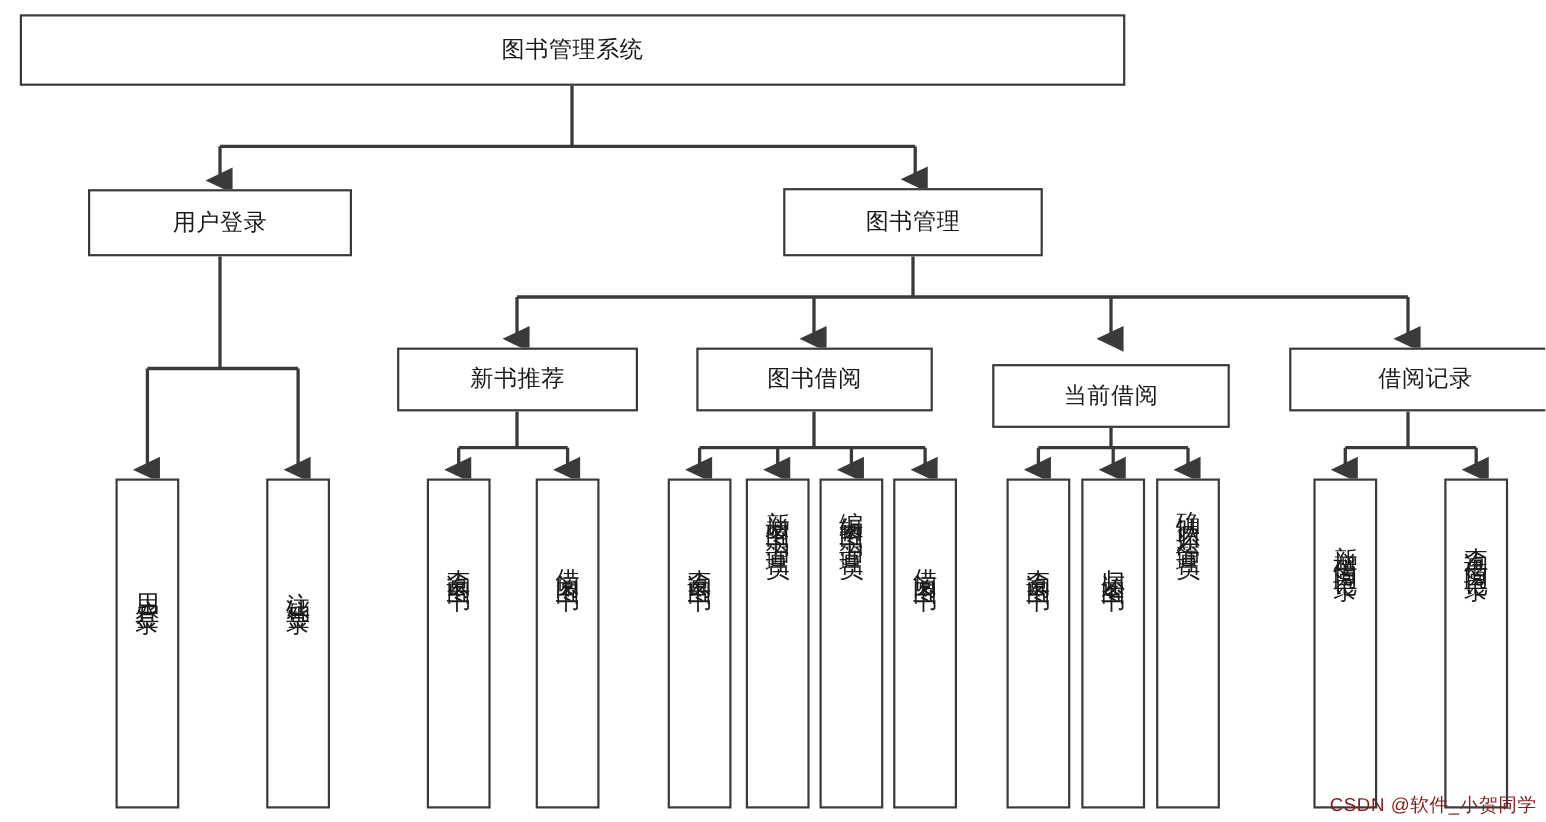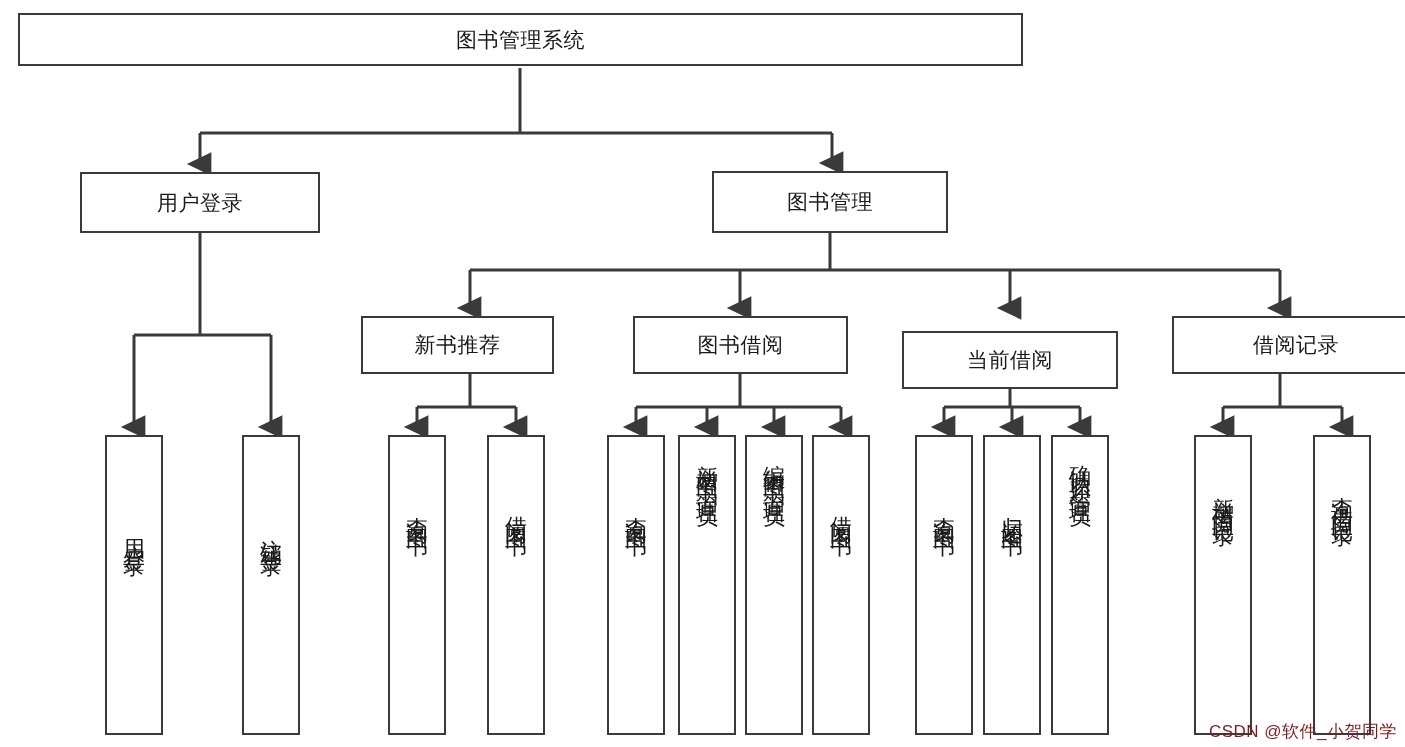--- a/index.html
+++ b/index.html
@@ -128,32 +128,32 @@
       <path d="M1012,407 L1012,427" marker-end="url(#arrow)"></path>
       <path d="M1080,407 L1080,427" marker-end="url(#arrow)"></path>
 
       <path d="M1280,374 L1280,407"></path>
       <path d="M1223,407 L1342,407"></path>
       <path d="M1223,407 L1223,427" marker-end="url(#arrow)"></path>
       <path d="M1342,407 L1342,427" marker-end="url(#arrow)"></path>
     </g>
   </svg>
 
-  <div class="node" id="node-root" style="left: 18px; top: 13px; width: 1005px; height: 53px; justify-content: center;">
+  <div class="node" id="node-root" style="left: 18px; top: 13px; width: 1005px; height: 65px; justify-content: center;">
     <span class="lbl">图书管理系统</span>
   </div>
 
   <div class="node" id="node-l1-0" style="left: 80px; top: 172px; width: 240px; height: 61px;">
     <span class="lbl">用户登录</span>
   </div>
   <div class="node" id="node-l1-1" style="left: 712px; top: 171px; width: 236px; height: 62px;">
     <span class="lbl">图书管理</span>
   </div>
 
-  <div class="node" id="node-l2-0" style="left: 361px; top: 316px; width: 193px; height: 58px;">
+  <div class="node" id="node-l2-0" style="left: 361px; top: 316px; width: 219px; height: 58px;">
     <span class="lbl">新书推荐</span>
   </div>
   <div class="node" id="node-l2-1" style="left: 633px; top: 316px; width: 215px; height: 58px;">
     <span class="lbl">图书借阅</span>
   </div>
   <div class="node" id="node-l2-2" style="left: 902px; top: 316px; width: 216px; height: 58px; margin-top: 15px;">
     <span class="lbl">当前借阅</span>
   </div>
   <div class="node" id="node-l2-3" style="left: 1172px; top: 316px; width: 248px; height: 58px;">
     <span class="lbl">借阅记录</span>

